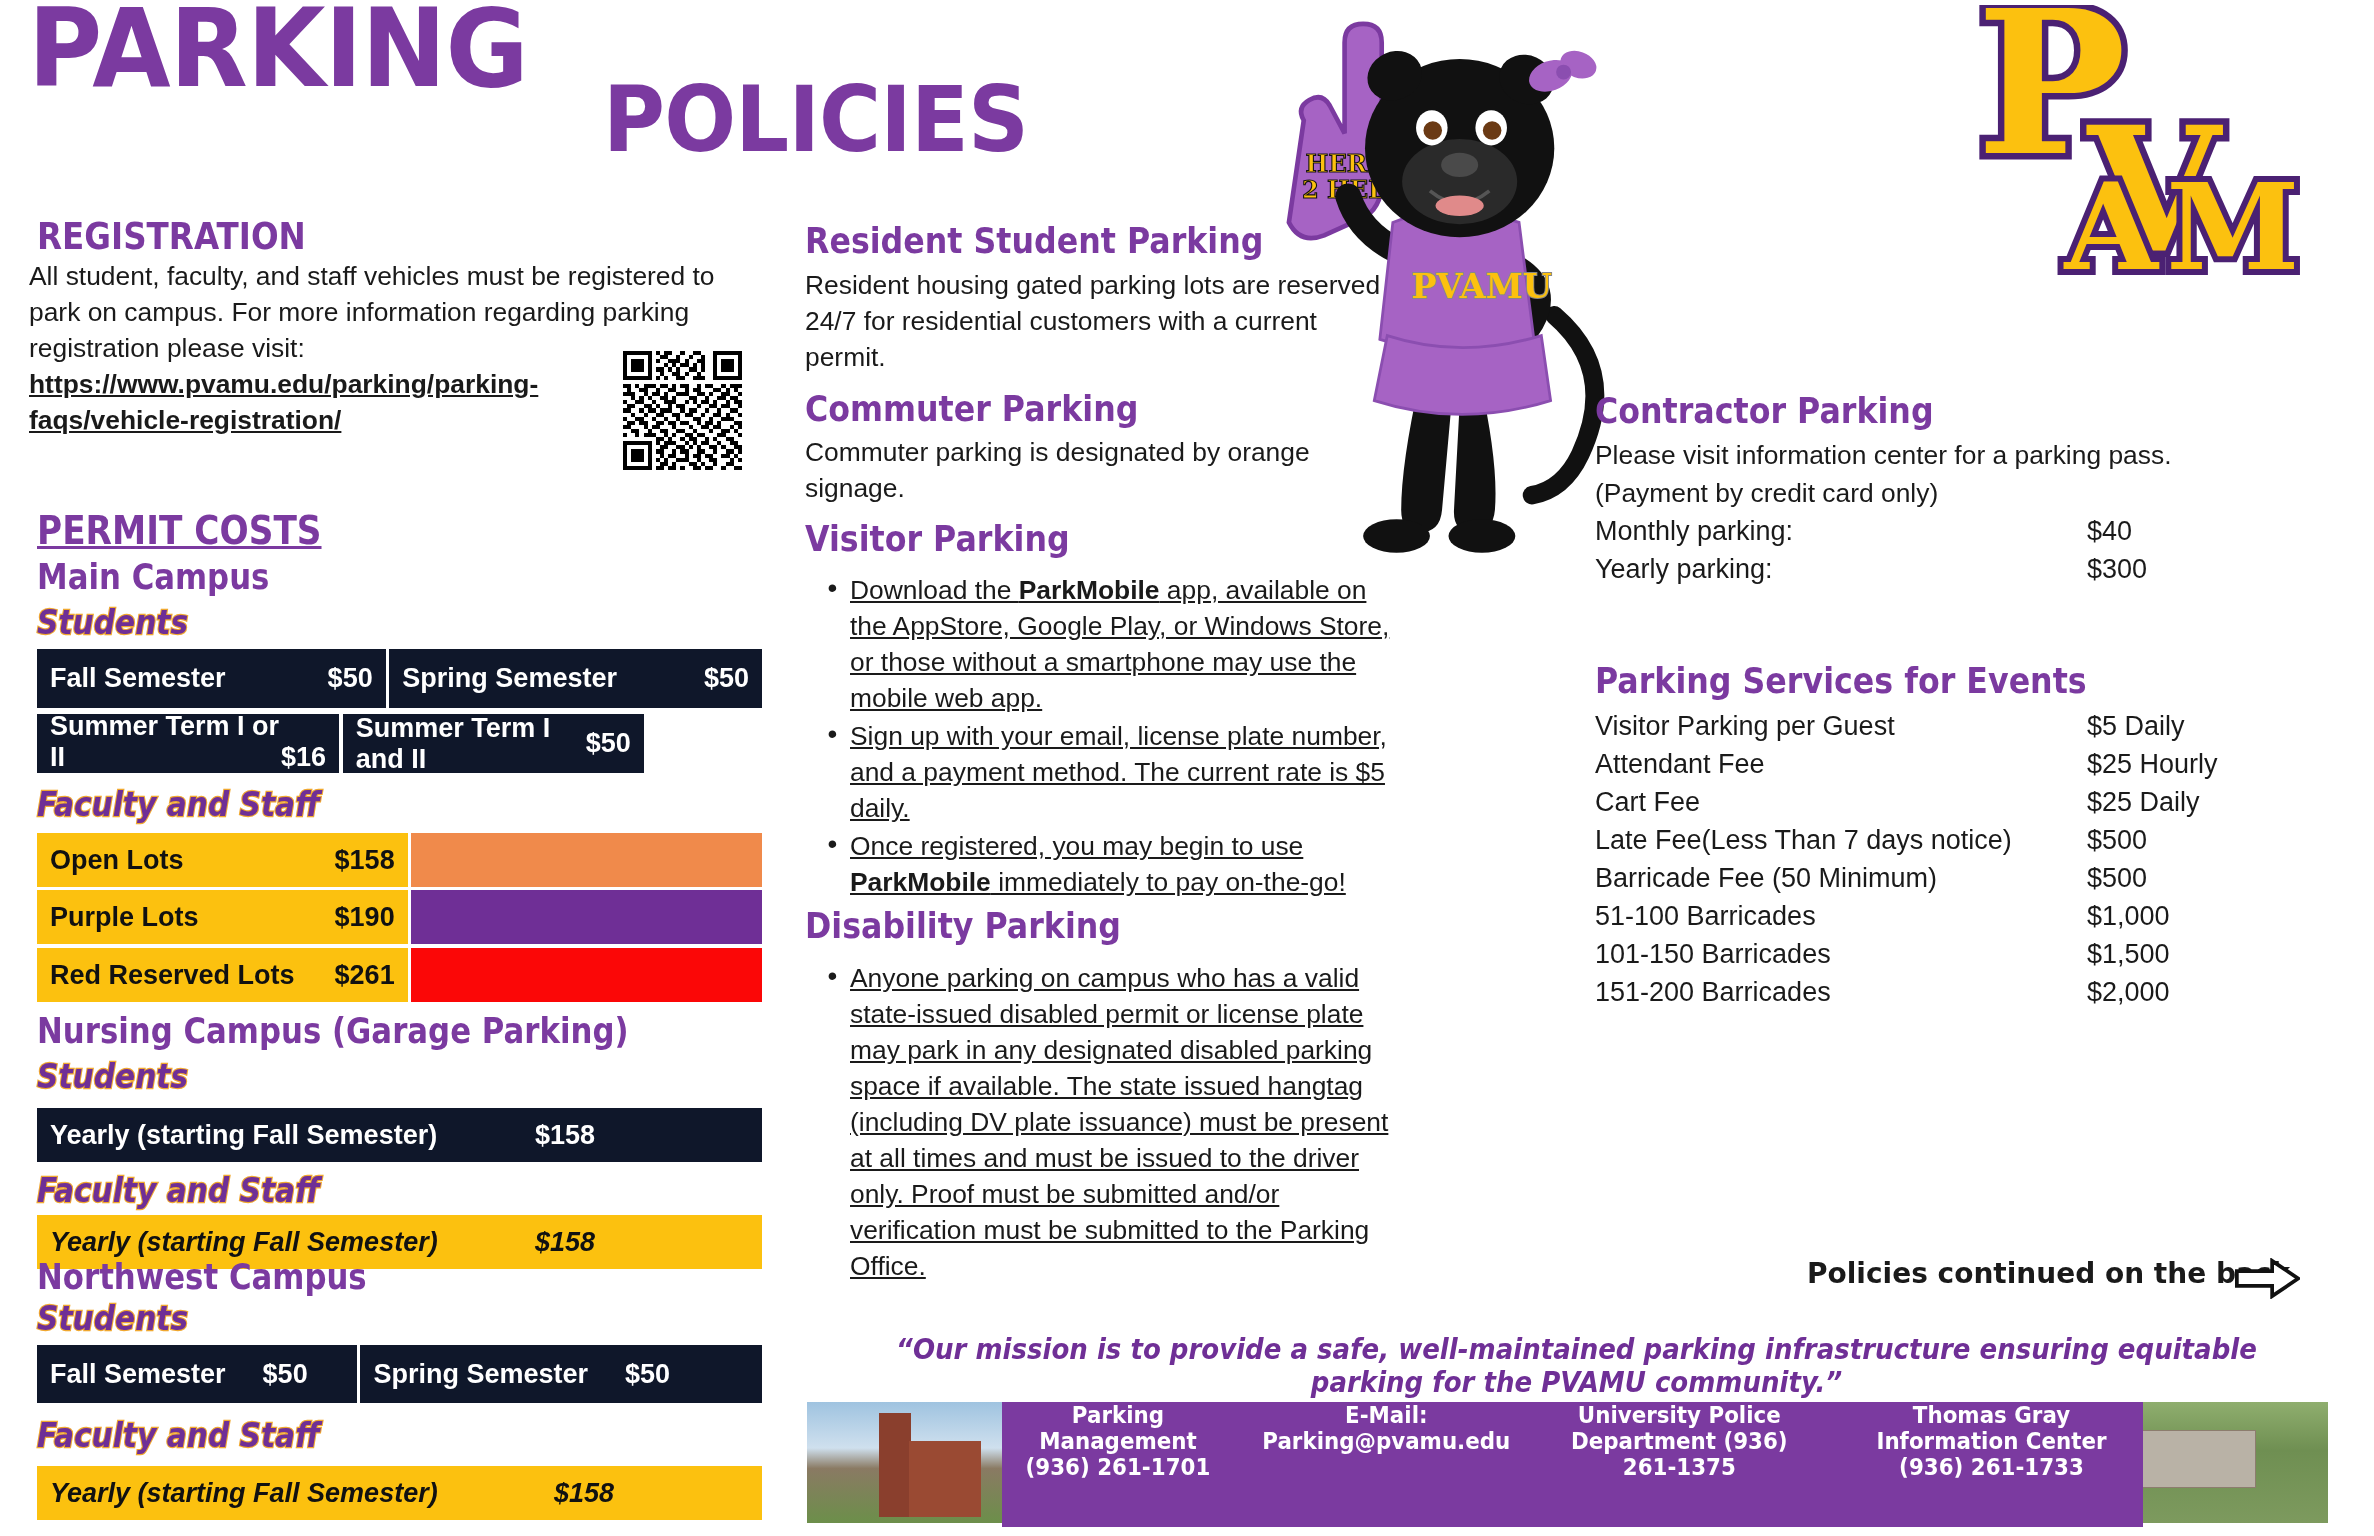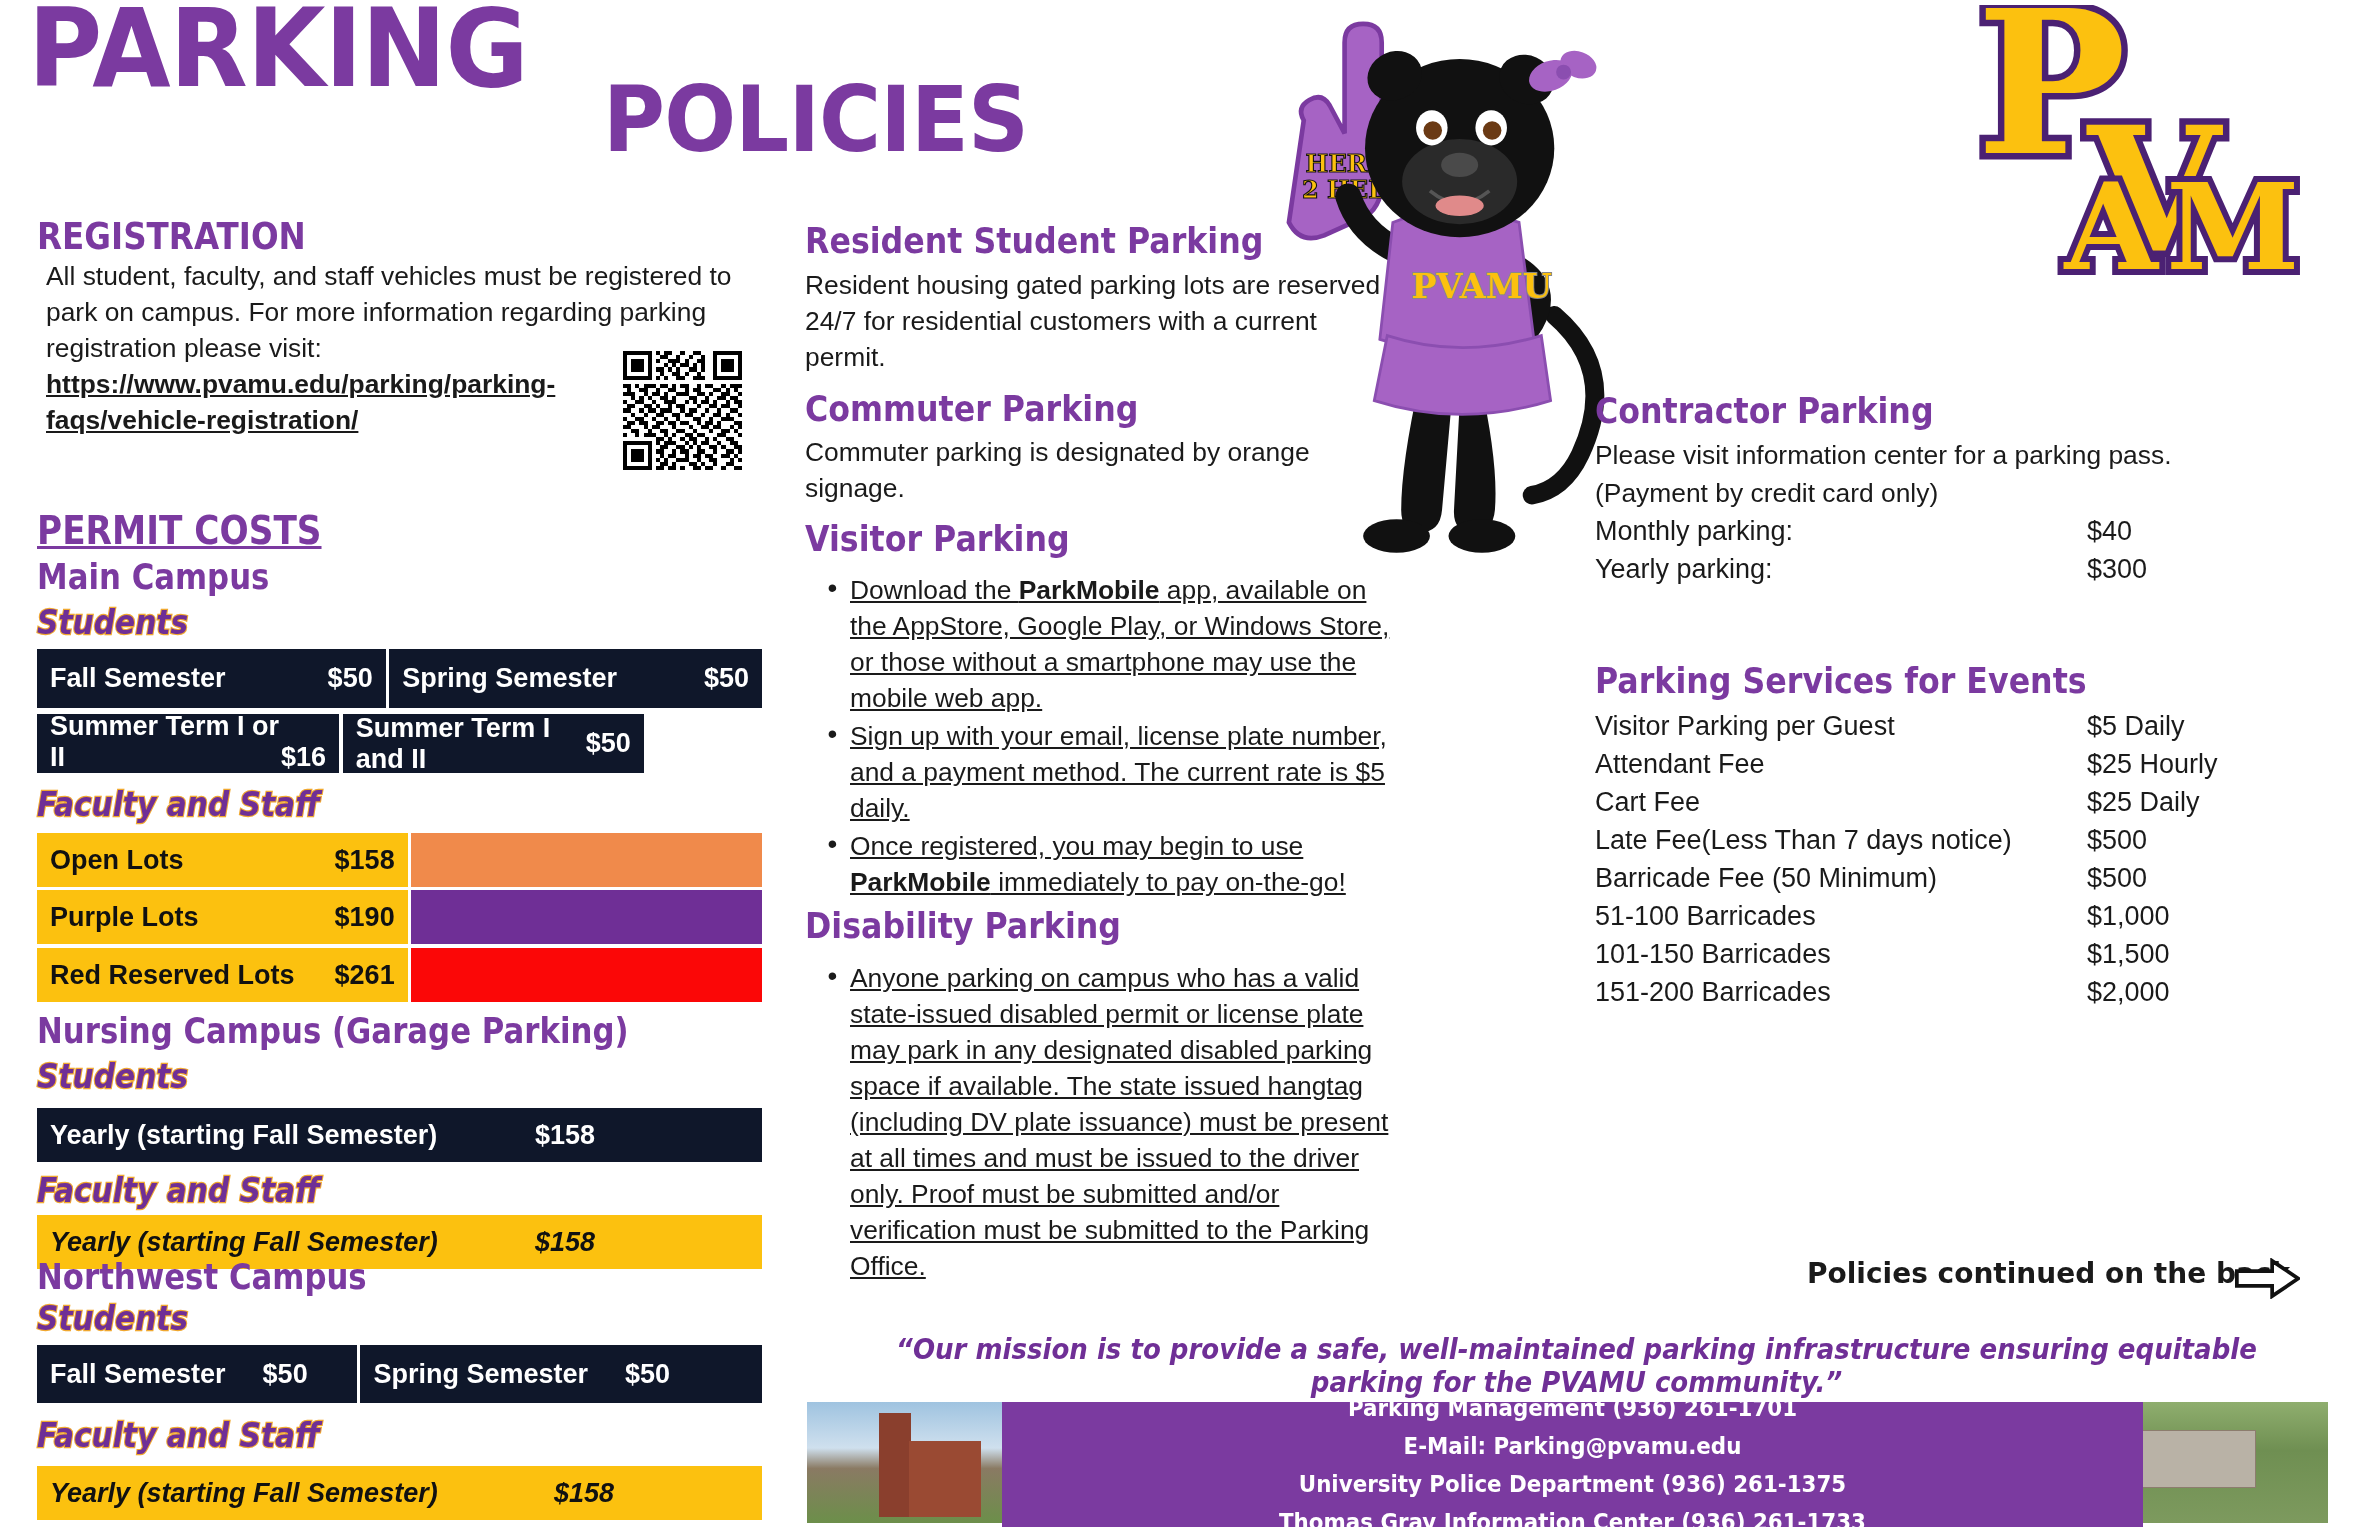--- a/index.html
+++ b/index.html
@@ -18,21 +18,21 @@
   
   .h-purple{color:#7b3aa0;font-weight:700;font-family:"DejaVu Sans",sans-serif;
     transform:scaleX(.88);transform-origin:left center;white-space:nowrap;}
   .body-txt{font-size:26.4px;line-height:36px;color:#1a1a1a;
     font-family:"Liberation Sans",sans-serif;}
   .bold{font-weight:700;}
   .ul{text-decoration:underline;}
 
   
   #reg-head{left:37px;top:215px;font-size:37px;}
-  #reg-body{left:46px;top:258px;width:686px;}
+  #reg-body{left:29px;top:258px;width:686px;}
   #reg-body .lnk{font-weight:700;text-decoration:underline;display:block;}
 
   
   #qr{left:623px;top:351px;width:119px;height:119px;}
 
   #permit-head{left:37px;top:508px;font-size:39px;text-decoration:underline;}
   #maincampus{left:37px;top:557px;font-size:35px;}
 
   .outline-head{font-family:"DejaVu Sans",sans-serif;font-weight:700;
     color:#6f2f96;font-style:italic;white-space:nowrap;
@@ -82,21 +82,21 @@
     background:#8a3f2d;}
   #footer .photoL .blk{position:absolute;left:102px;top:39px;width:72px;height:76px;
     background:#9a4a33;}
   #footer .photoR{position:absolute;right:0;top:0;width:250px;height:121px;
     background:linear-gradient(180deg,#8fae6e 0%,#6f8f52 40%,#7d9a5e 100%);}
   #footer .photoR .bldg{position:absolute;left:37px;top:28px;width:139px;height:56px;
     background:#b9b2a6;border:1.9px solid #8c7d6e;}
   #footer .bar{position:absolute;left:195px;top:0;width:1141px;height:125px;
     background:#7b3aa0;color:#fff;text-align:center;
     font-family:"DejaVu Sans",sans-serif;font-weight:700;font-size:23px;
-    display:flex;flex-direction:column;justify-content:center;gap:12px;}
+    display:flex;flex-direction:row;gap:19px;}
   #footer .bar div{transform:scaleX(.93);}
 </style>
 </head>
 <body>
 
 <div class="abs" id="title-parking">PARKING</div>
 <div class="abs" id="title-policies">POLICIES</div>
 
 <div class="abs" id="logo">
   <svg viewBox="0 0 420 300" width="390" height="278">

